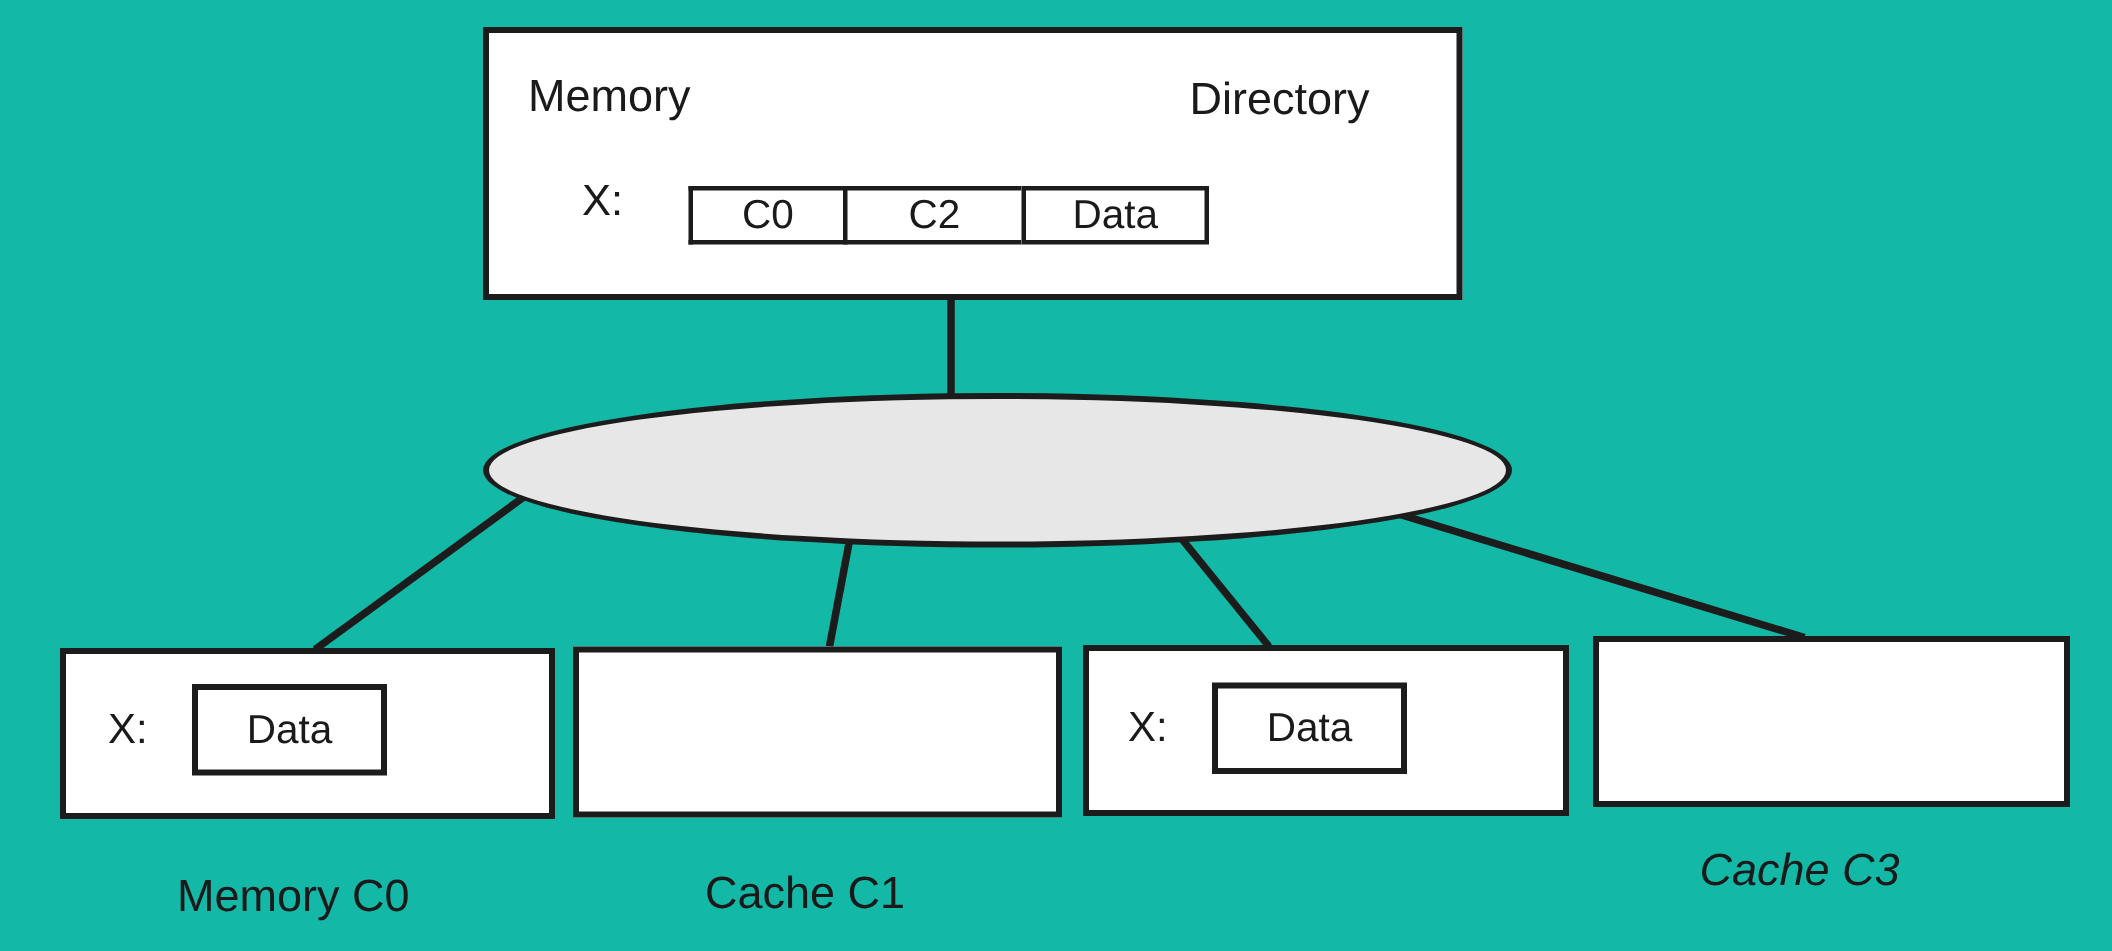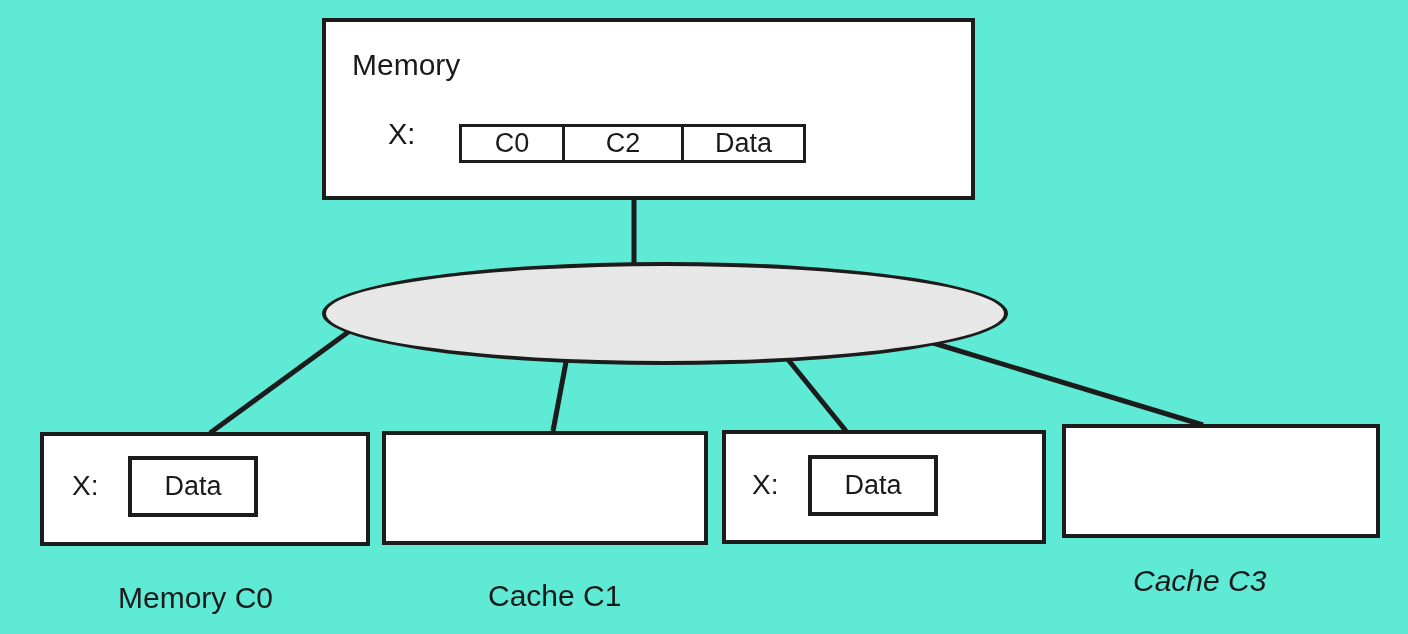--- a/index.html
+++ b/index.html
@@ -4,21 +4,21 @@
 <style>
   html, body {
     margin: 0;
     padding: 0;
     background: #ffffff;
   }
   #stage {
     position: relative;
     width: 1408px;
     height: 634px;
-    background: #5eead4;
+    background: #14b8a6;
     overflow: hidden;
     font-family: "Liberation Sans", sans-serif;
     color: #1a1a1a;
   }
   #edges {
     position: absolute;
     left: 0;
     top: 0;
     width: 1408px;
     height: 634px;
@@ -147,39 +147,40 @@
   .cache-data-box.d0 { left: 128px; top: 456px; width: 130px; height: 61px; }
   .cache-data-box.d2 { left: 808px; top: 455px; width: 130px; height: 61px; }
 
   .cache-label {
     position: absolute;
     font-size: 30px;
     line-height: 36px;
     white-space: nowrap;
   }
   .cache-label.l0 { left: 118px;  top: 580px; }
-  .cache-label.l1 { left: 470px;  top: 578px; margin-left: 18px; }
+  .cache-label.l1 { left: 470px;  top: 578px; }
   .cache-label.l2 { left: 810px;  top: 571px; }
   .cache-label.l3 { left: 1133px; top: 563px; font-style: italic; }
 </style>
 </head>
 <body>
 
 <div id="stage">
 
   <svg id="edges" viewBox="0 0 1408 634" width="1408" height="634" xmlns="http://www.w3.org/2000/svg">
     <line x1="634" y1="200" x2="634" y2="265" stroke="#1c1c1c" stroke-width="5"></line>
     <line x1="351" y1="330" x2="210" y2="433" stroke="#1c1c1c" stroke-width="5"></line>
     <line x1="566" y1="362" x2="553" y2="431" stroke="#1c1c1c" stroke-width="5"></line>
     <line x1="786" y1="357" x2="846" y2="431" stroke="#1c1c1c" stroke-width="5"></line>
     <line x1="930" y1="342" x2="1203" y2="425" stroke="#1c1c1c" stroke-width="5"></line>
   </svg>
 
   <div class="memory-box"></div>
   <div class="memory-title">Memory</div>
+  <div class="directory-title">Directory</div>
   <div class="dir-tag">X:</div>
 
   <div class="dir-cells">
     <div class="dir-cell w1">C0</div>
     <div class="dir-cell w2">C2</div>
     <div class="dir-cell w3">Data</div>
   </div>
 
   <div class="network-ellipse"></div>
 

